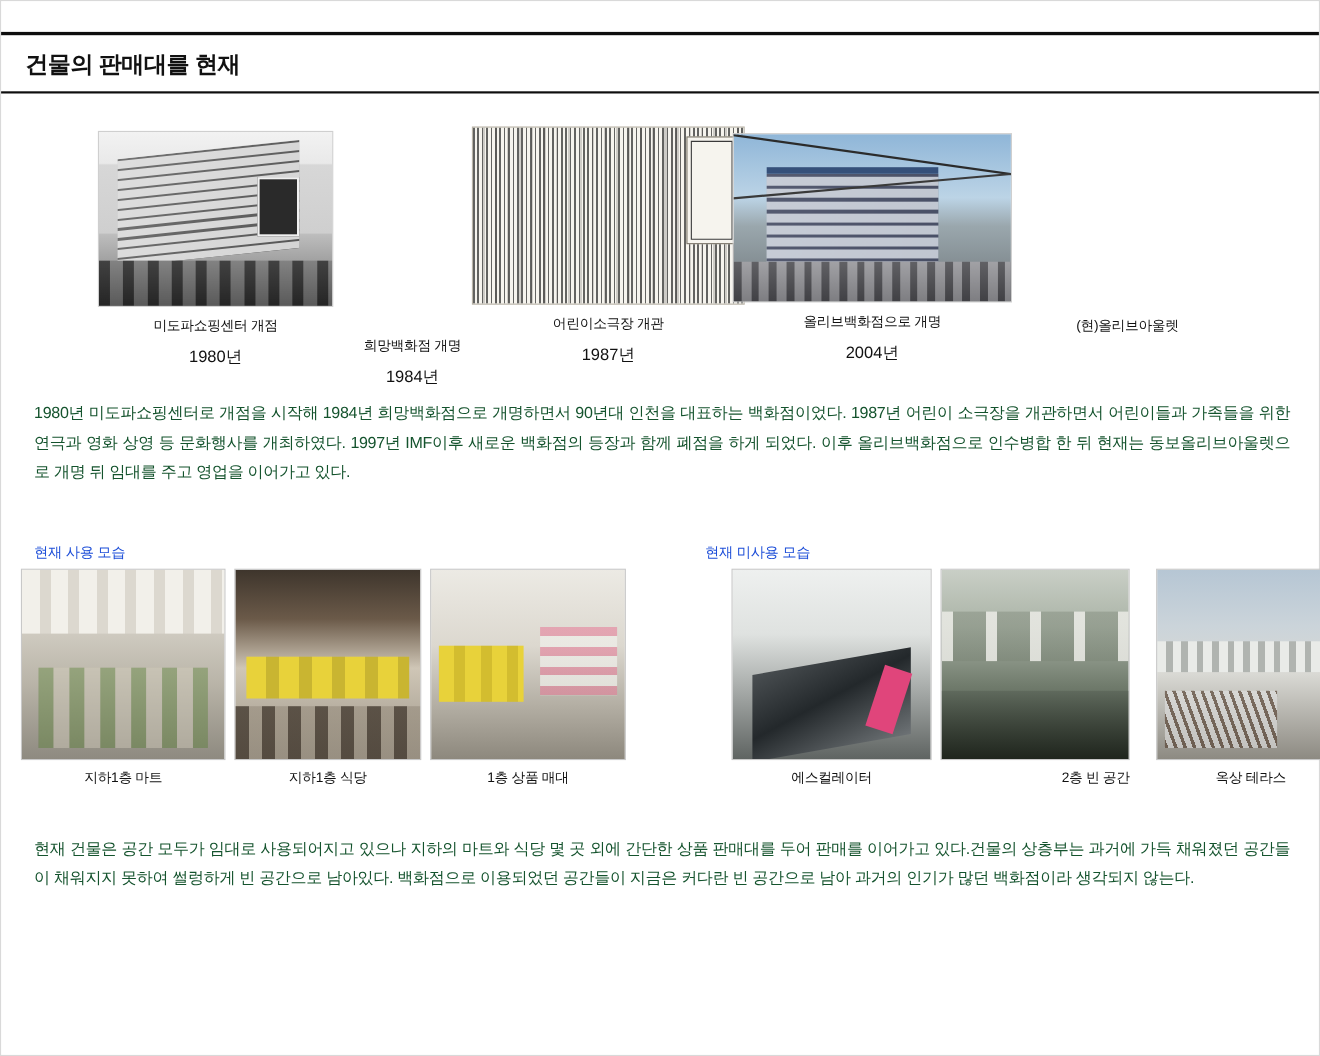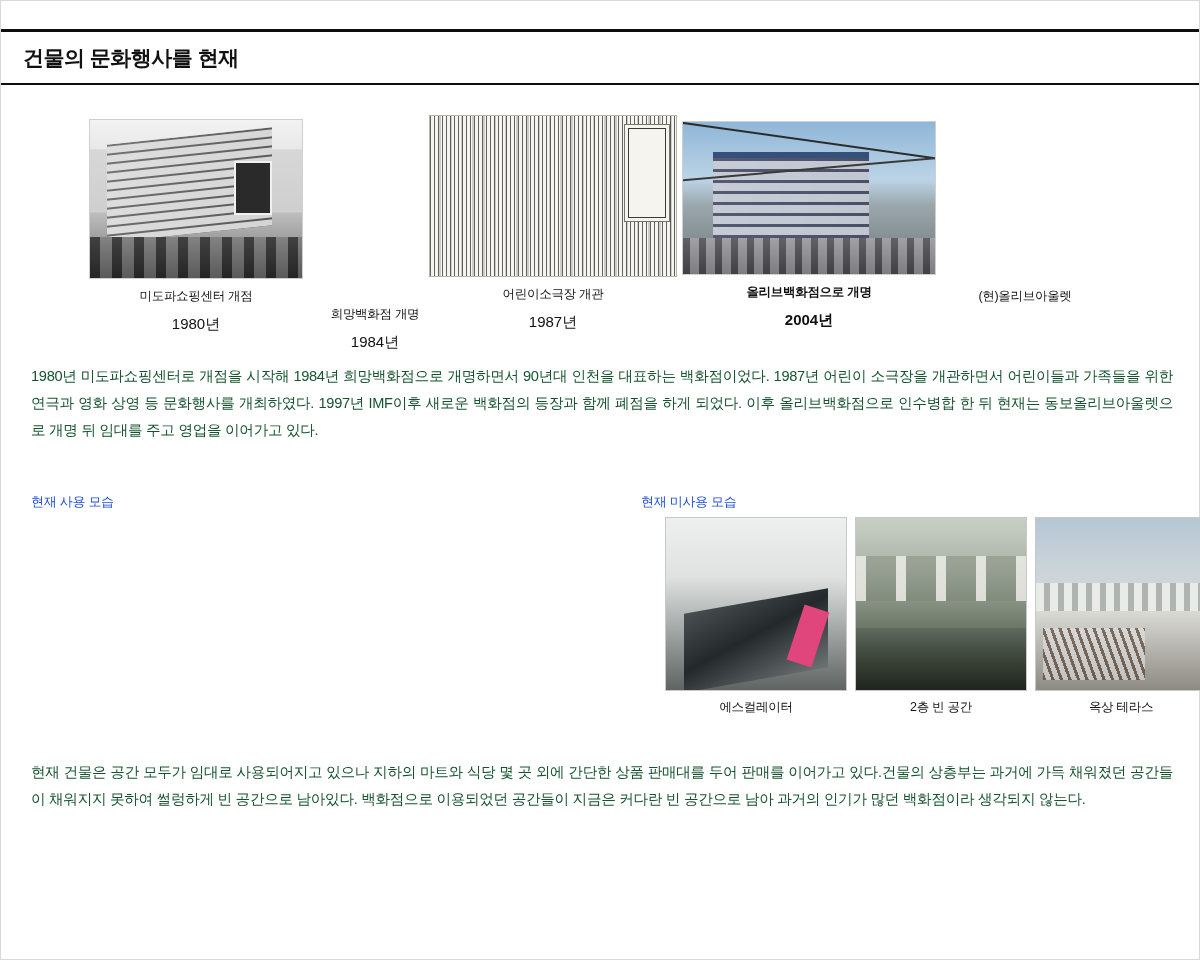--- a/index.html
+++ b/index.html
@@ -328,21 +328,21 @@
     background:
       repeating-linear-gradient(70deg, rgba(90,70,55,0.7) 0 3px, rgba(225,225,225,0.6) 3px 8px);
   }
 </style>
 </head>
 <body>
 
 <div class="page">
 
   <div class="header">
-    <div class="header-title">건물의 문화행사를 현재</div>
+    <div class="header-title">건물의 판매대를 현재</div>
   </div>
 
   <div class="history">
 
     <div class="hist-item" style="left:88px; top:18px;">
       <div class="hist-photo ph1">
         <div class="ph1-sign"></div>
       </div>
       <div class="hist-cap">미도파쇼핑센터 개점</div>
       <div class="hist-year">1980년</div>
@@ -352,46 +352,60 @@
       <div class="hist-cap">희망백화점 개명</div>
       <div class="hist-year">1984년</div>
     </div>
 
     <div class="hist-item" style="left:428px; top:14px;">
       <div class="hist-photo ph2"></div>
       <div class="hist-cap">어린이소극장 개관</div>
       <div class="hist-year">1987년</div>
     </div>
 
-    <div class="hist-item" style="left:681px; top:20px;font-weight:bold;">
+    <div class="hist-item" style="left:665px; top:20px;">
       <div class="hist-photo ph3">
         <div class="ph3-wire"></div>
         <div class="ph3-wire2"></div>
       </div>
       <div class="hist-cap">올리브백화점으로 개명</div>
       <div class="hist-year">2004년</div>
     </div>
 
     <div class="hist-item" style="left:944px; top:178px; width:160px;">
       <div class="hist-cap">(현)올리브아울렛</div>
     </div>
 
   </div>
 
   <div class="para para-1">1980년 미도파쇼핑센터로 개점을 시작해 1984년 희망백화점으로 개명하면서 90년대 인천을 대표하는 백화점이었다. 1987년 어린이 소극장을 개관하면서 어린이들과 가족들을 위한 연극과 영화 상영 등 문화행사를 개최하였다. 1997년 IMF이후 새로운 백화점의 등장과 함께 폐점을 하게 되었다. 이후 올리브백화점으로 인수병합 한 뒤 현재는 동보올리브아울렛으로 개명 뒤 임대를 주고 영업을 이어가고 있다.</div>
 
   <div class="gal-label" style="left:30px; top:492px;">현재 사용 모습</div>
+  <div class="gal" style="left:18px; top:516px;">
+    <div class="gal-item" style="margin-right:8px;">
+      <div class="gal-photo g1"></div>
+      <div class="gal-cap">지하1층 마트</div>
+    </div>
+    <div class="gal-item" style="margin-right:8px;">
+      <div class="gal-photo g2"></div>
+      <div class="gal-cap">지하1층 식당</div>
+    </div>
+    <div class="gal-item">
+      <div class="gal-photo g3"></div>
+      <div class="gal-cap">1층 상품 매대</div>
+    </div>
+  </div>
 
   <div class="gal-label" style="left:640px; top:492px;">현재 미사용 모습</div>
   <div class="gal" style="left:632px; top:516px;padding-left:32px;">
     <div class="gal-item" style="margin-right:8px;">
       <div class="gal-photo g4"></div>
       <div class="gal-cap">에스컬레이터</div>
     </div>
-    <div class="gal-item" style="margin-right:8px;">
+    <div class="gal-item" style="margin-right:24px;text-align:right;">
       <div class="gal-photo g5"></div>
       <div class="gal-cap">2층 빈 공간</div>
     </div>
     <div class="gal-item">
       <div class="gal-photo g6"></div>
       <div class="gal-cap">옥상 테라스</div>
     </div>
   </div>
 
   <div class="para para-2">현재 건물은 공간 모두가 임대로 사용되어지고 있으나 지하의 마트와 식당 몇 곳 외에 간단한 상품 판매대를 두어 판매를 이어가고 있다.건물의 상층부는 과거에 가득 채워졌던 공간들이 채워지지 못하여 썰렁하게 빈 공간으로 남아있다. 백화점으로 이용되었던 공간들이 지금은 커다란 빈 공간으로 남아 과거의 인기가 많던 백화점이라 생각되지 않는다.</div>

